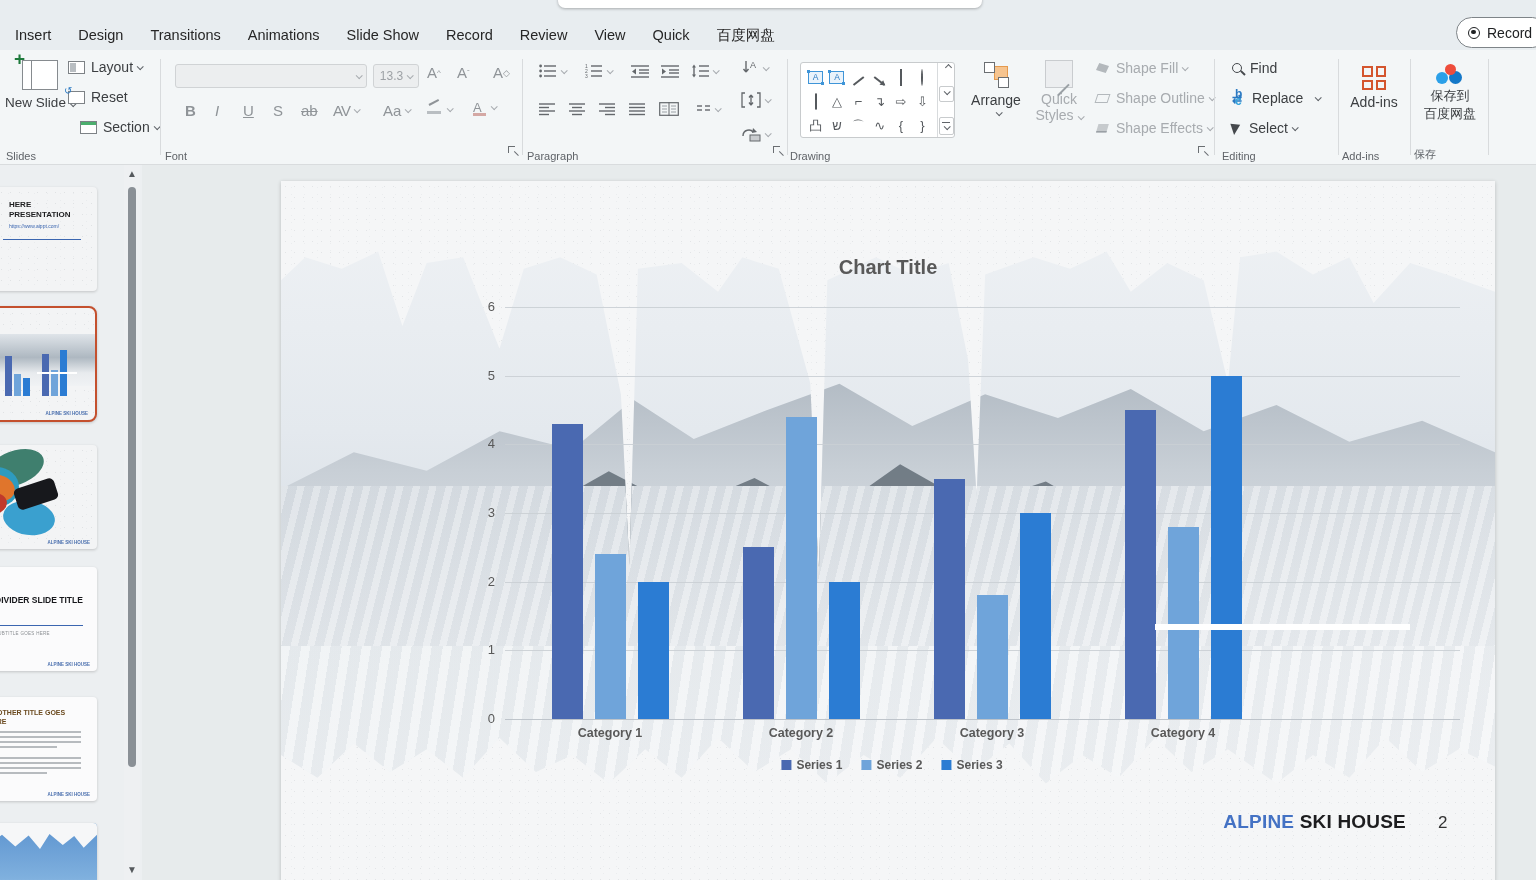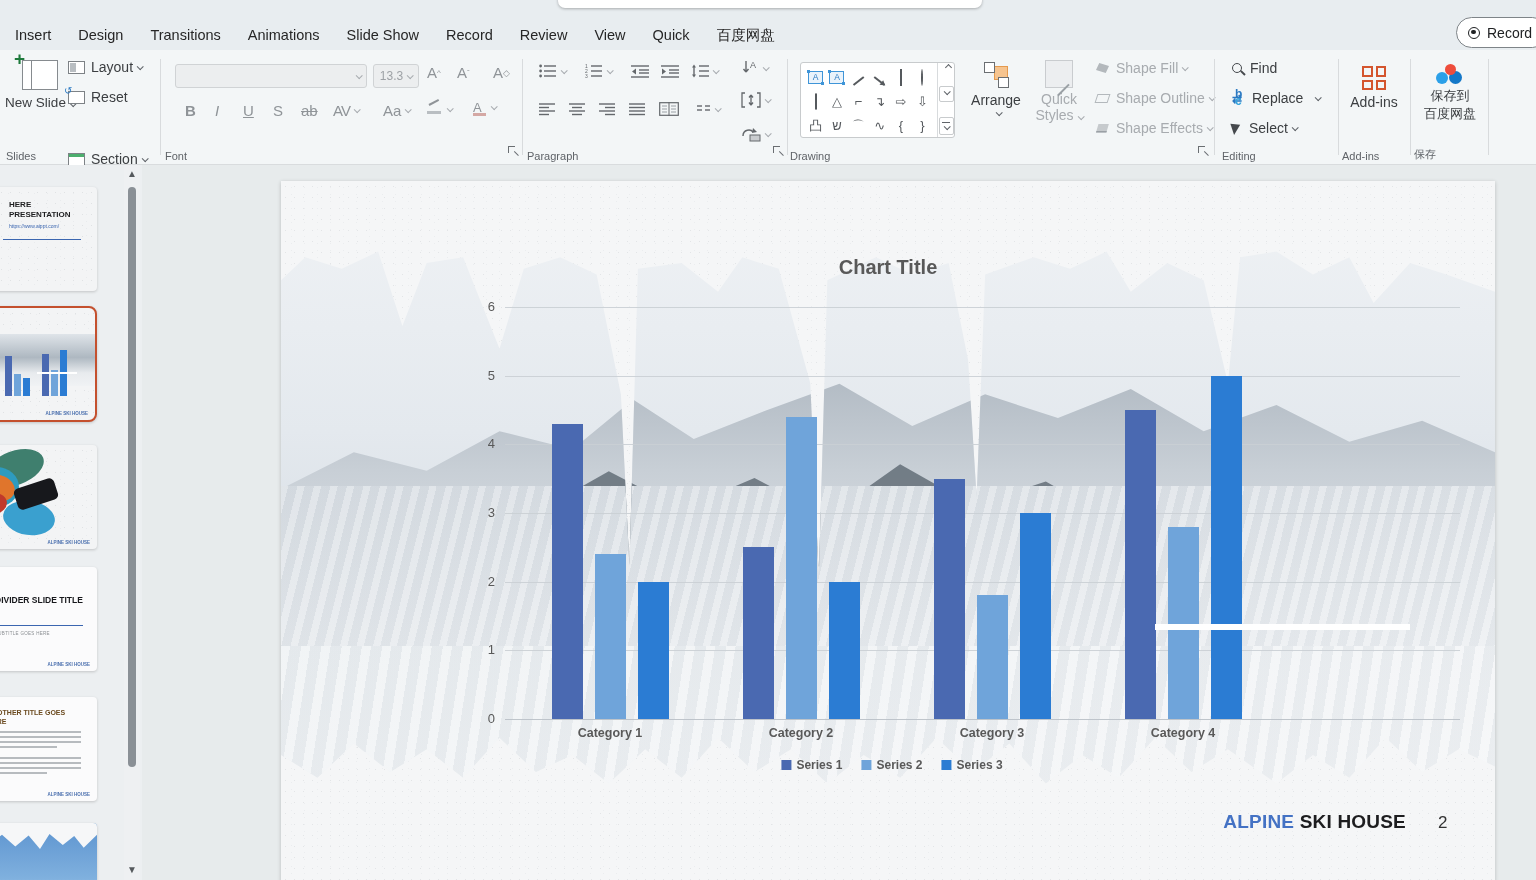--- a/index.html
+++ b/index.html
@@ -243,21 +243,21 @@
     </div>
     <div class="rbtn" style="left:62px;top:9px;">
       <span class="mini-win layout"></span>
       <span>Layout</span>
         <span class="chev"></span>
     </div>
     <div class="rbtn" style="left:62px;top:39px;">
       <span class="mini-win reset"></span>
       <span>Reset</span>
     </div>
-    <div class="rbtn" style="left:62px;top:69px;margin-top:32px;">
+    <div class="rbtn" style="left:74px;top:69px;">
       <span class="mini-win section"></span>
       <span>Section</span>
         <span class="chev"></span>
     </div>
     <div class="grp-label">Slides</div>
   </div>
   <div class="vdiv" style="left:160px;"></div>
 
   <div style="position:absolute;left:165px;top:0;width:355px;height:100%;">
     <div class="combo" style="left:10px;top:14px;width:192px;">

